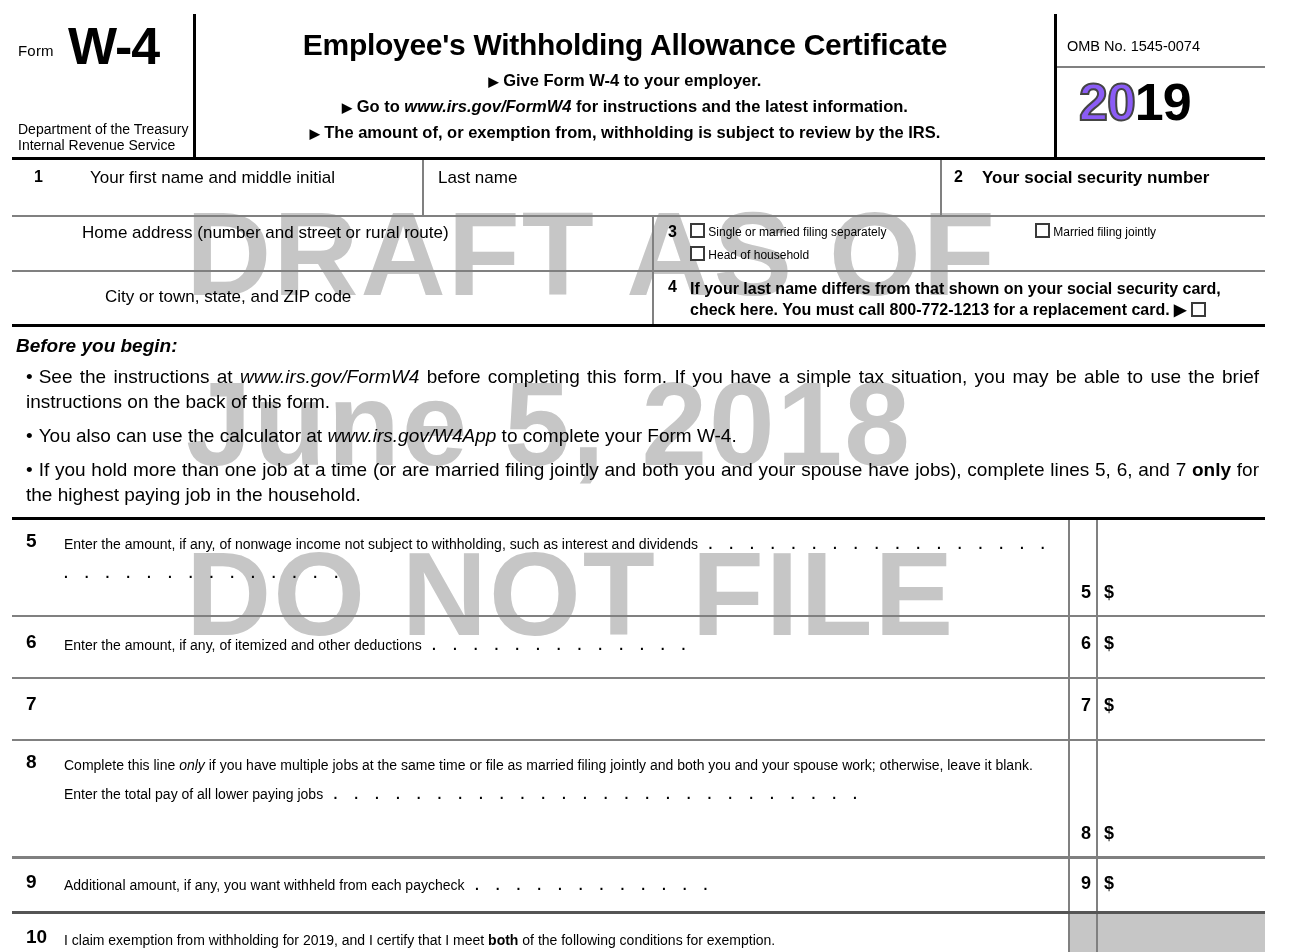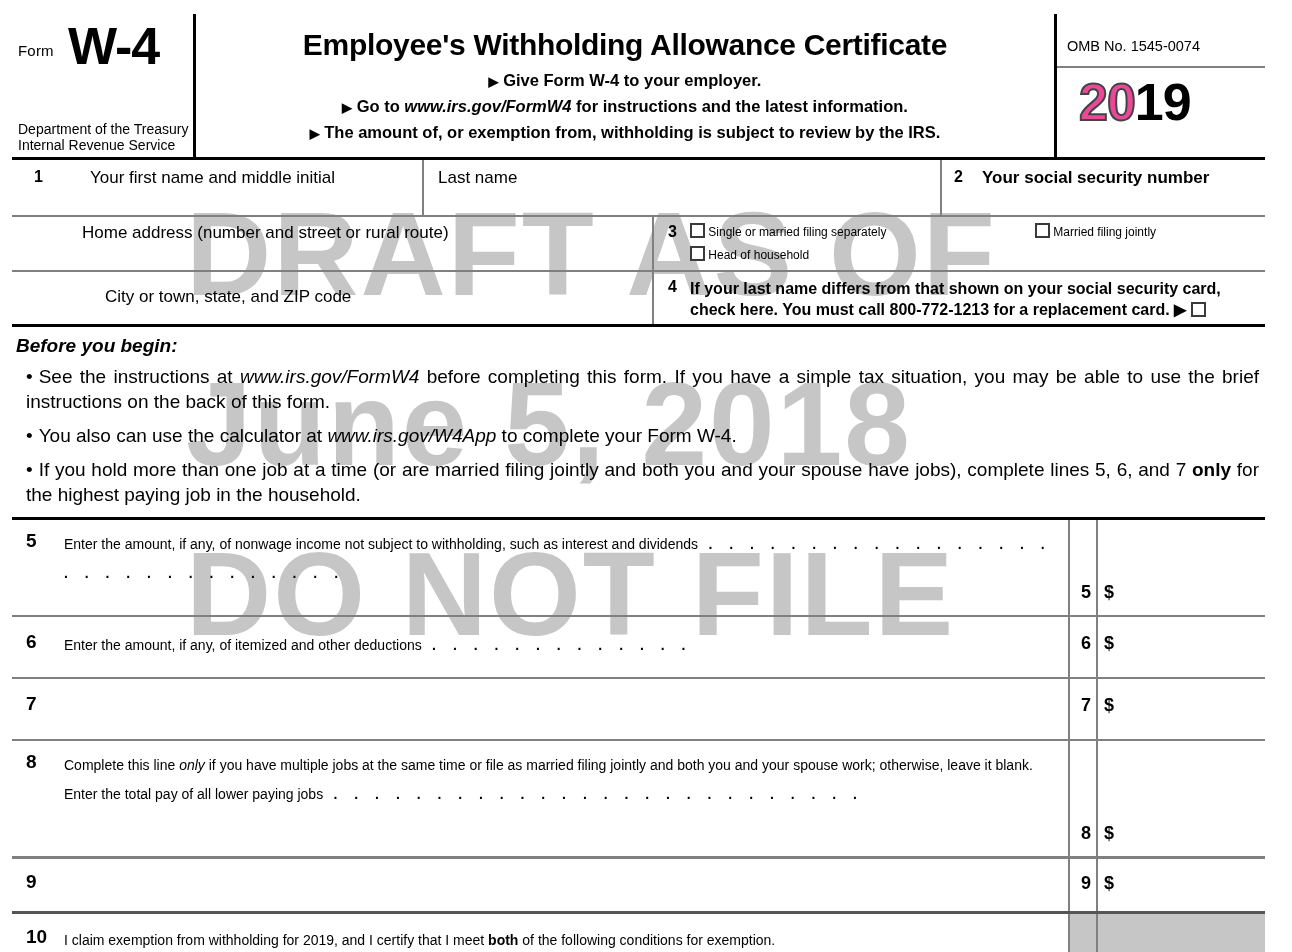--- a/index.html
+++ b/index.html
@@ -126,21 +126,21 @@
     border-top: 2px solid #808080;
   }
   .year {
     position: absolute;
     left: 22px; top: 58px;
     font-size: 52px;
     font-weight: bold;
     letter-spacing: -1px;
   }
   .year .hollow {
-    color: #ec4899;
+    color: #8b5cf6;
     -webkit-text-stroke: 2px #444;
     text-stroke: 2px #444;
   }
 
   
   .row { position: relative; display: flex; box-sizing: border-box; }
 
   .r1 { height: 57px; border-bottom: 2px solid #808080; }
   .r1 .c-first {
     width: 412px; position: relative;
@@ -448,20 +448,21 @@
           <div class="c-no">
             <span class="boxno" style="top: 82px;">8</span>
           </div>
           <div class="c-amt">
             <span class="dollar" style="top: 82px;">$</span>
           </div>
         </div>
         <div class="lrow r9">
           <div class="c-text">
             <span class="lno" style="top: 12px;">9</span>
+            <div class="ltext" style="top: 12px;"><span>Additional amount, if any, you want withheld from each paycheck</span><span class="leader"> . . . . . . . . . . . .</span></div>
           </div>
           <div class="c-no">
             <span class="boxno" style="top: 14px;">9</span>
           </div>
           <div class="c-amt">
             <span class="dollar" style="top: 14px;">$</span>
           </div>
         </div>
         <div class="lrow r10">
           <div class="c-text">

